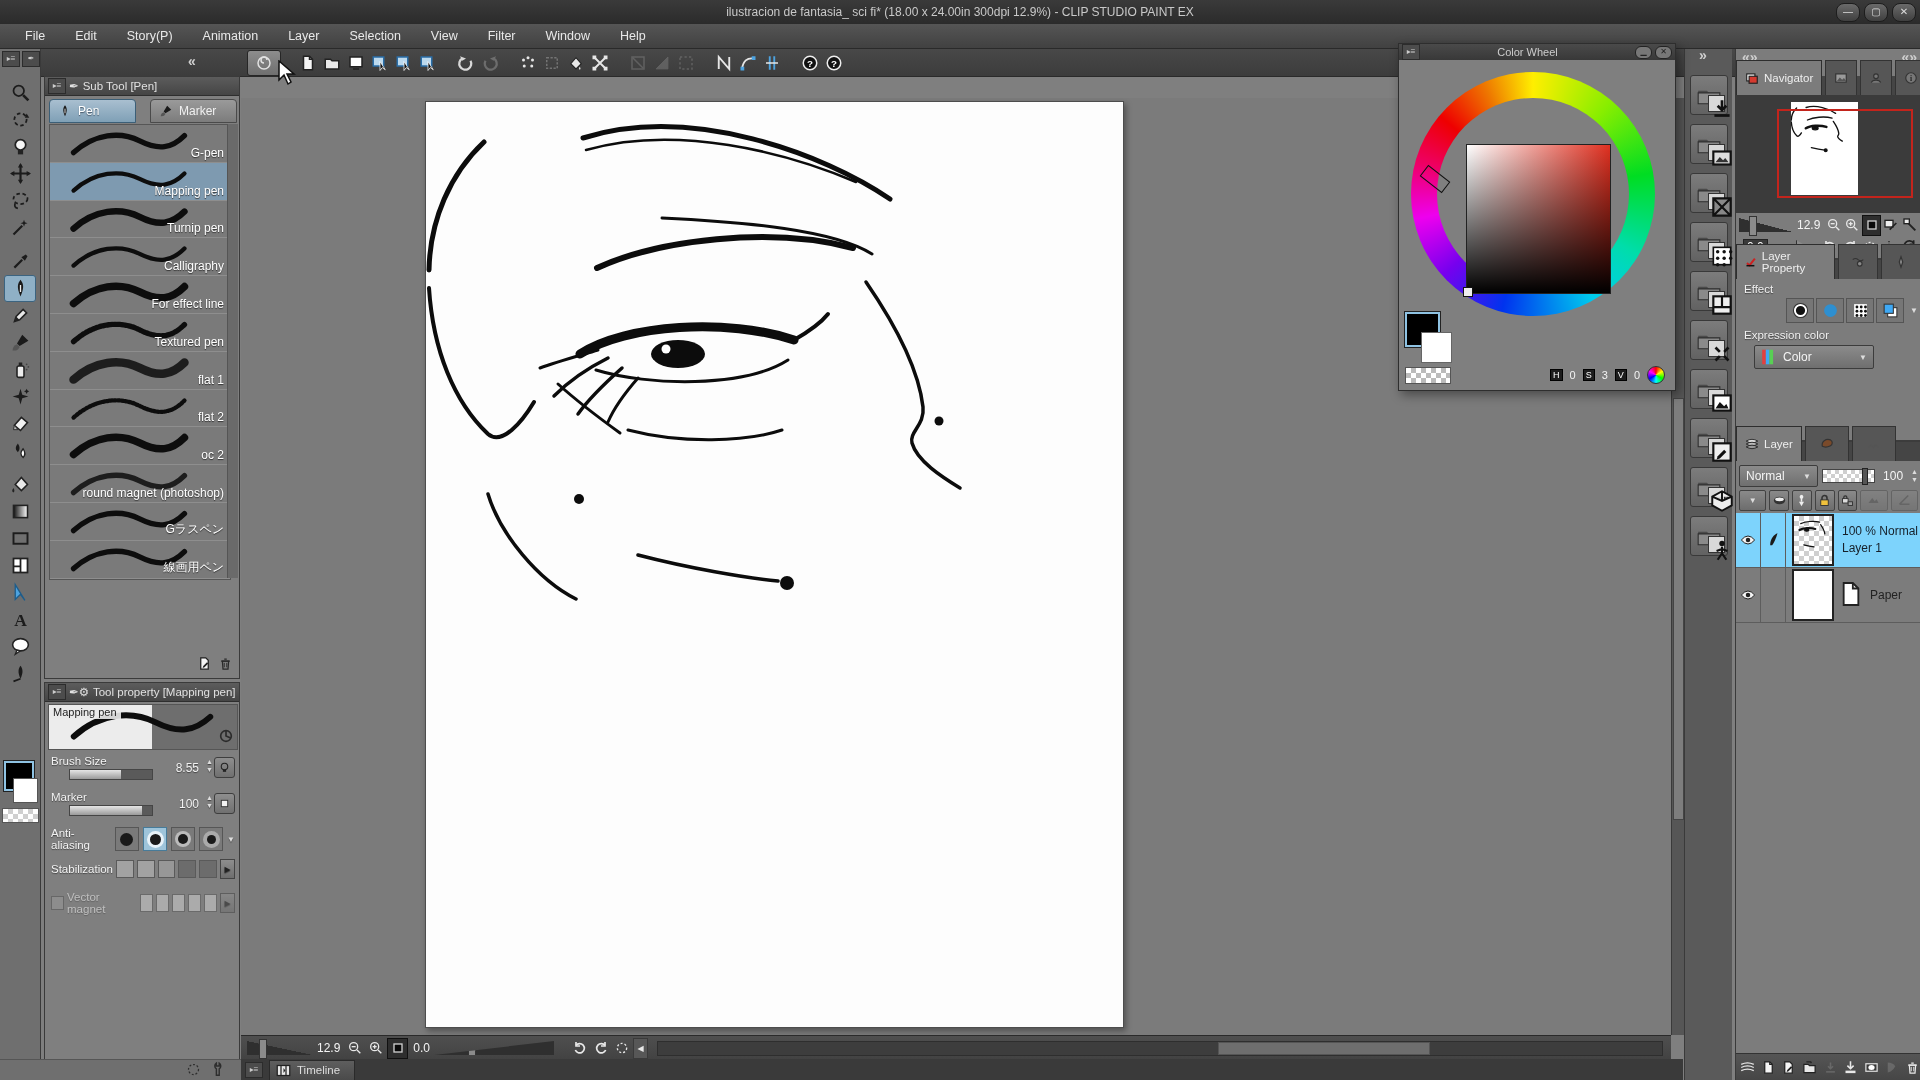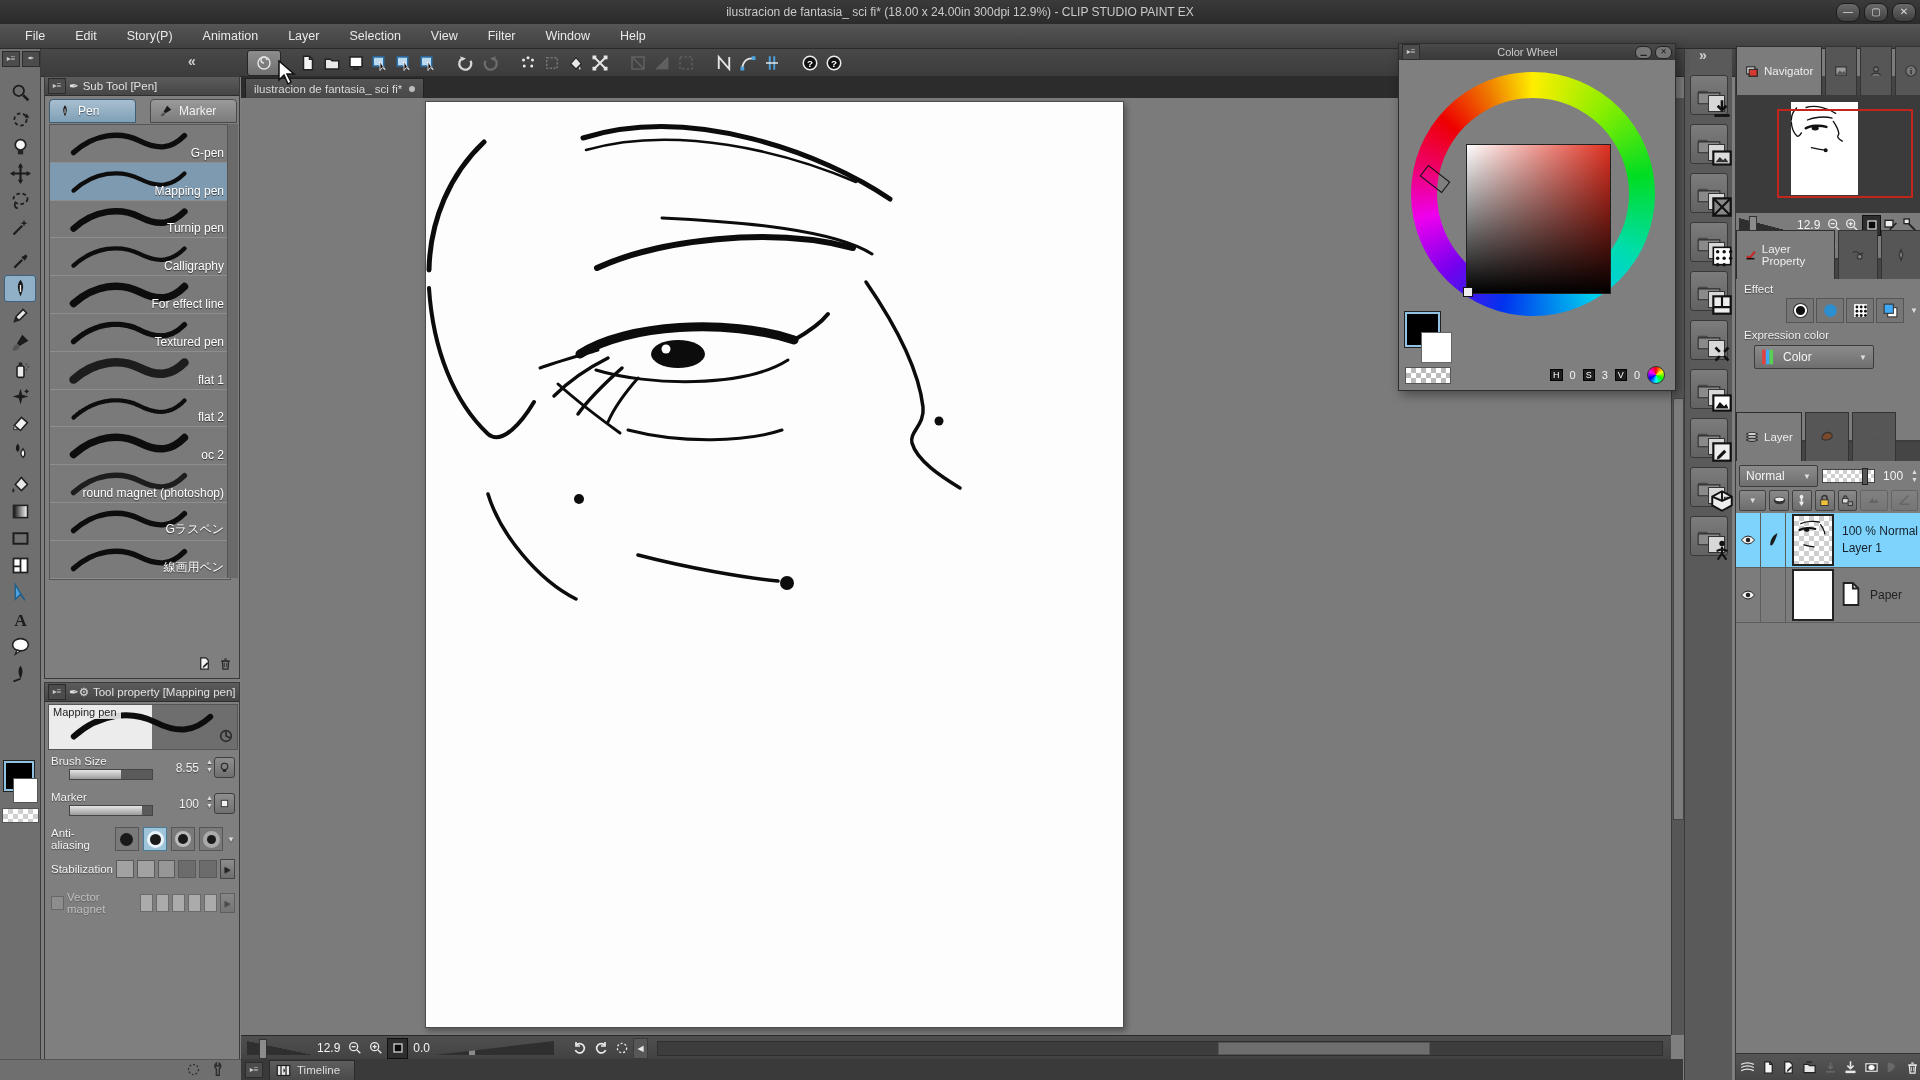--- a/index.html
+++ b/index.html
@@ -99,21 +99,21 @@
   #blfoot{left:0;top:1059px;width:241px;height:21px;background:#6f6f6f;border-top:1px solid #555;}
   
   #matstrip{left:1684px;top:49px;width:47px;height:1031px;background:#5a5a5a;border-left:1px solid #3a3a3a;}
   .matbtn{width:36px;height:38px;margin:5px auto 9px;background:linear-gradient(#7c7c7c,#626262);
           border:1px solid #393939;border-radius:3px;display:flex;align-items:center;justify-content:center;color:#242424;}
   .matbtn svg{width:26px;height:26px;}
   
   #dock{left:1735px;top:49px;width:185px;height:1031px;background:#7c7c7c;border-left:1px solid #3a3a3a;}
   .dockseam{position:absolute;left:0;width:185px;height:2px;background:#3c3c3c;}
   .dtabs{position:absolute;left:0;width:185px;height:19px;background:#454545;display:flex;align-items:flex-end;}
-  .dtab{height:18px;display:flex;align-items:center;gap:5px;padding:15px 8px;font-size:11.5px;color:#eee;}
+  .dtab{height:18px;display:flex;align-items:center;gap:5px;padding:8px 8px;font-size:11.5px;color:#eee;}
   .dtab.active{background:#7c7c7c;border:1px solid #2e2e2e;border-bottom:none;}
   .dtab.icononly{width:26px;justify-content:center;background:#565656;border:1px solid #333;border-bottom:none;margin-left:3px;color:#ccc;}
   .dtab svg{width:14px;height:14px;}
   #navthumb-wrap{position:absolute;left:0;top:46px;width:185px;height:118px;background:#3b3b3b;}
   #navpage{position:absolute;left:55px;top:7px;width:67px;height:93px;background:#fff;}
   #navrect{position:absolute;left:41px;top:14px;width:132px;height:85px;border:2px solid #c3241c;}
   .navrow{position:absolute;left:3px;width:180px;height:20px;display:flex;align-items:center;color:#eee;font-size:11px;}
   .navnum{margin:0 4px;font-size:12px;color:#f4f4f4;}
   .smallbox{background:#3a3a3a;border:1px solid #222;padding:0 3px;}
   
@@ -695,26 +695,20 @@
     <div id="tp-foot">
       <span><svg viewBox="0 0 24 24" width="100%" height="100%">
             <circle cx="12" cy="12" r="8" fill="none" stroke="currentColor" stroke-width="2" stroke-dasharray="3 3"></circle>
           </svg></span>
       <span><svg viewBox="0 0 24 24" width="100%" height="100%">
             <path d="M9 3 C6 5 6 9 9 11 L9 20 L13 20 L13 11 C16 9 16 5 13 3 L13 7 L9 7 Z" fill="none" stroke="currentColor" stroke-width="2"></path>
           </svg></span>
     </div>
   </div>
 
-  <div class="abs" id="docbar">
-    <div id="doctab">
-      <span>ilustracion de fantasia_ sci fi*</span>
-      <span class="moddot"></span>
-    </div>
-  </div>
 
   <div class="abs" id="viewport">
     <div id="page">
       <svg width="697" height="925" viewBox="0 0 697 925">
         <g fill="none" stroke="#0c0c0c" stroke-linecap="round">
           <path d="M58,40 C24,72 4,118 3,168" stroke-width="5"></path>
           <path d="M3,186 C7,248 28,300 62,332 C76,344 96,320 108,300" stroke-width="4"></path>
           <circle cx="153,} " cy="397" r="0"></circle>
           <circle cx="153" cy="397" r="5" fill="#0c0c0c" stroke="none"></circle>
           <path d="M62,392 C74,432 112,478 150,497" stroke-width="3.5"></path>

